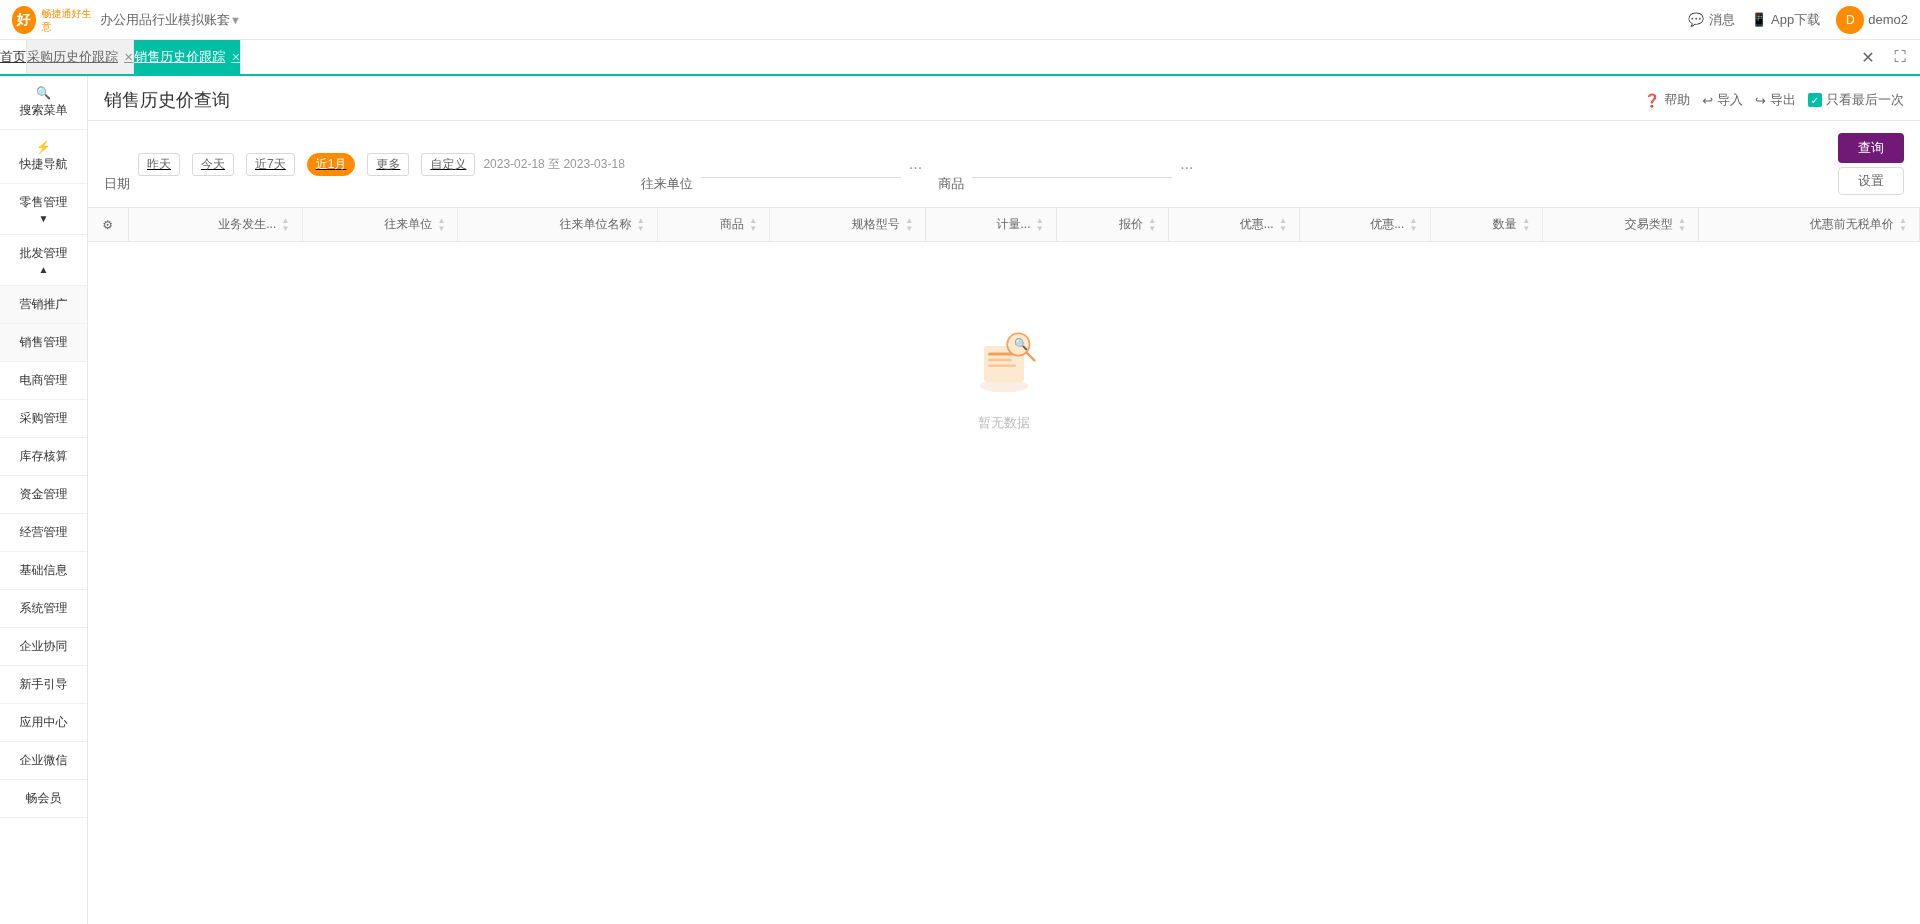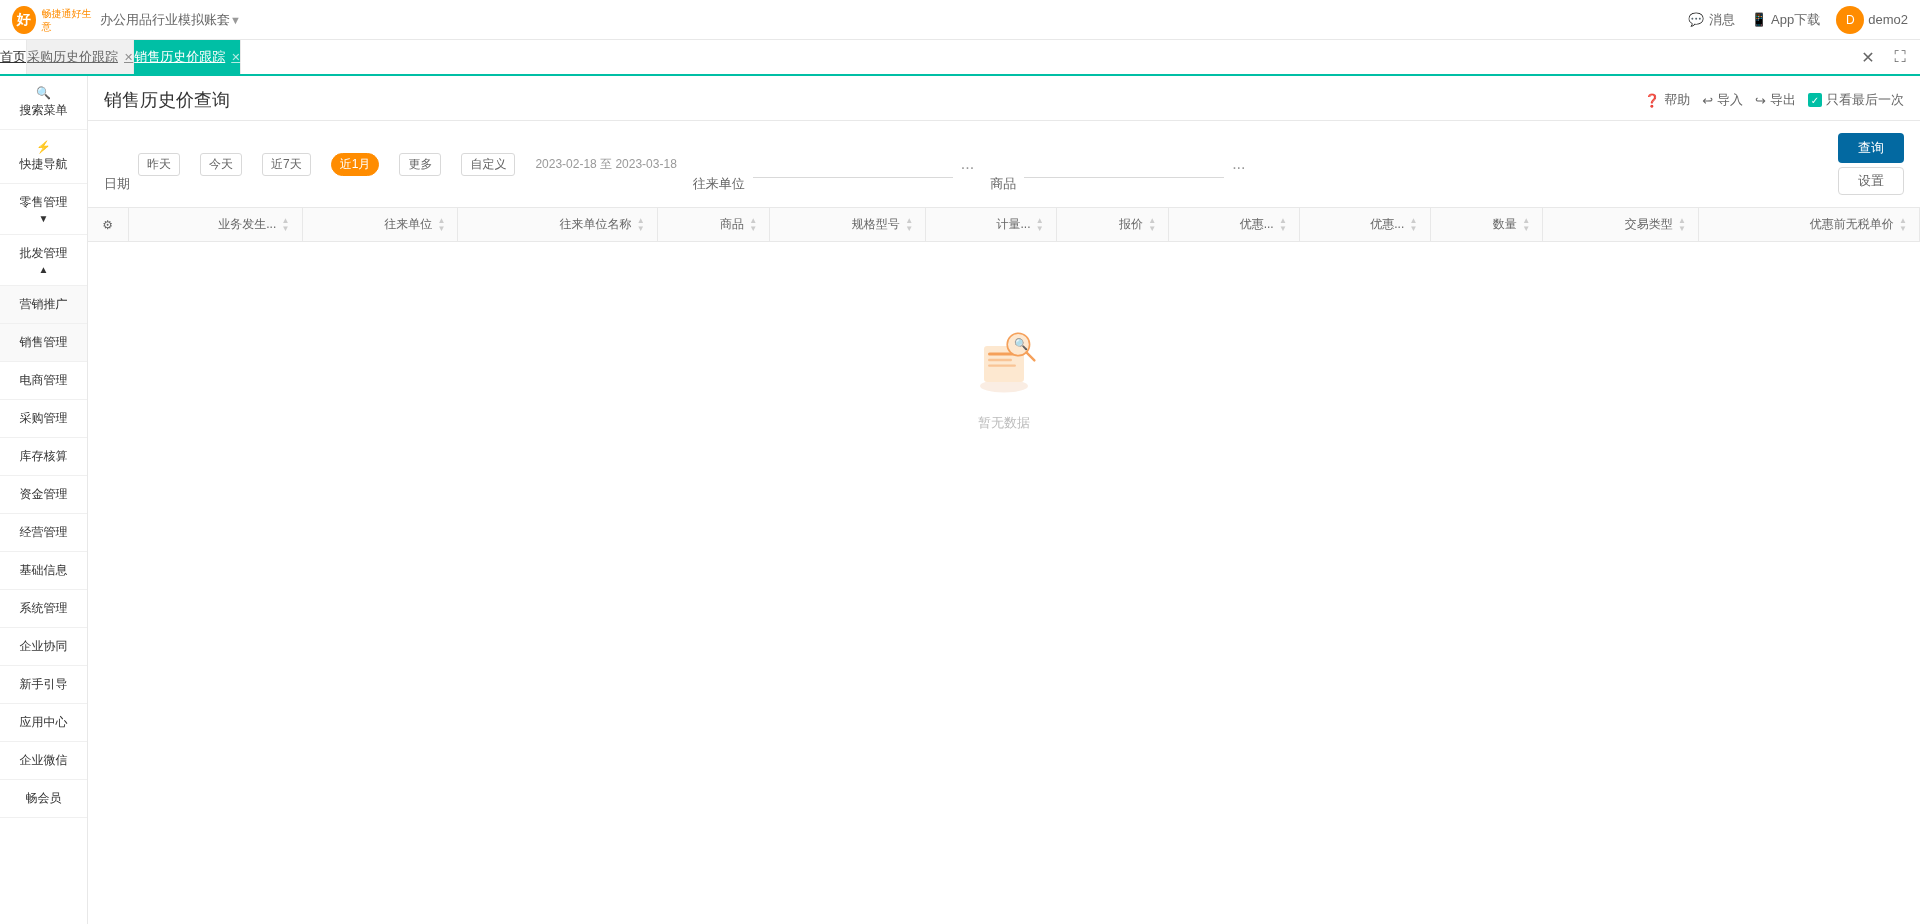--- a/index.html
+++ b/index.html
@@ -231,41 +231,42 @@
       gap: 8px;
     }
     .filter-label {
       color: #666;
       white-space: nowrap;
       margin-top: 40px;
     }
     .date-buttons {
       display: flex;
       align-items: center;
-      gap: 20px;
+      gap: 12px;
+      text-decoration: underline;
     }
     .date-btn {
       padding: 2px 8px;
       border: 1px solid #d9d9d9;
       border-radius: 3px;
       cursor: pointer;
       font-size: 12px;
       color: #666;
       background: #fff;
     }
     .date-btn.active {
       background: #ff8c00;
       color: white;
       border-color: #ff8c00;
       border-radius: 12px;
     }
     .date-range {
       font-size: 12px;
       color: #999;
-      margin-left: 12px;
+      margin-left: 0;
     }
     .filter-input-group {
       display: flex;
       align-items: center;
       gap: 8px;
     }
     .filter-input {
       width: 200px;
       height: 28px;
       border: 1px solid #d9d9d9;
@@ -279,21 +280,21 @@
       color: #333;
       background: transparent;
     }
     .filter-dots {
       color: #999;
       font-size: 16px;
       cursor: pointer;
     }
     .query-btn {
       padding: 6px 20px;
-      background: #0369a1;
+      background: #701a75;
       color: white;
       border: none;
       border-radius: 4px;
       cursor: pointer;
       font-size: 13px;
     }
     .settings-btn {
       padding: 4px 12px;
       background: #fff;
       color: #666;

